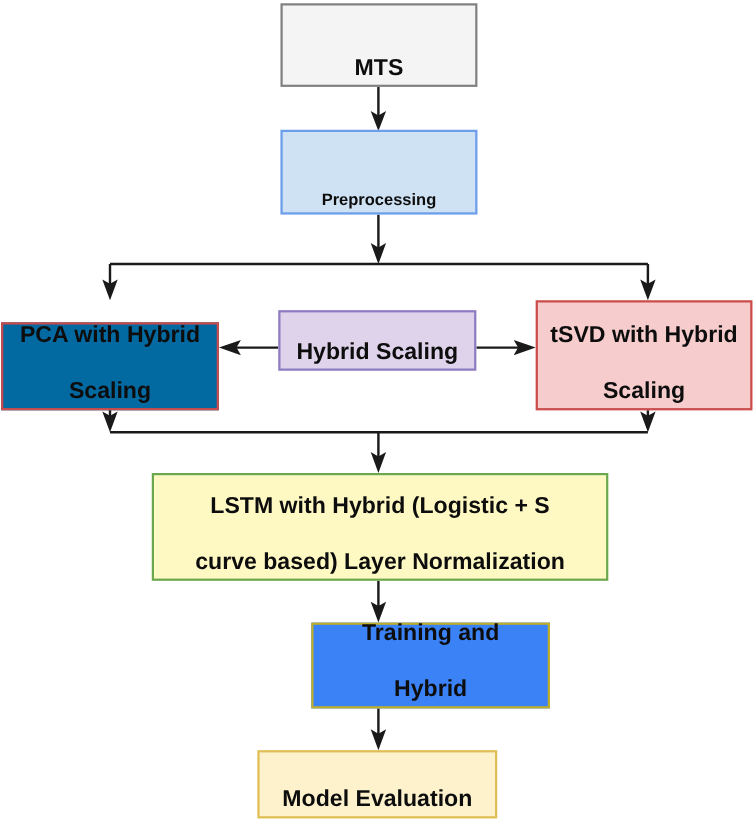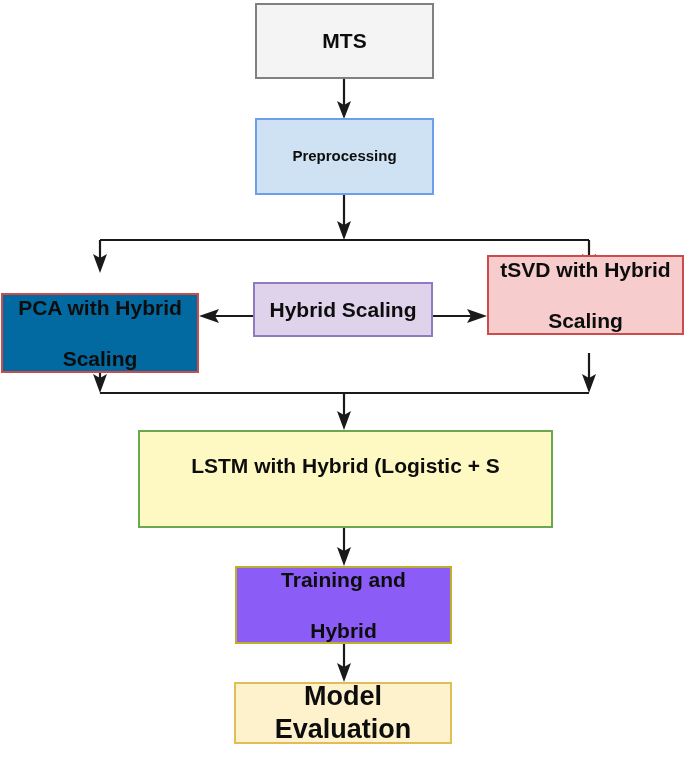--- a/index.html
+++ b/index.html
@@ -12,40 +12,40 @@
   #canvas {
     position: relative;
     width: 685px;
     height: 763px;
     overflow: hidden;
     background: #ffffff;
   }
   .node {
     position: absolute;
     display: flex;
-    align-items: center;
+    align-items: flex-end;
     justify-content: center;
     text-align: center;
     font-weight: bold;
     color: #0d0d0d;
     line-height: 1.22;
     padding: 2px 4px;
     z-index: 3;
   }
   .node span { display: block; width: 100%; }
 
   
   #node-mts        { left: 255px; top: 3px;   width: 179px; height: 76px;  font-size: 21px; }
   #node-preprocessing { left: 255px; top: 118px; width: 179px; height: 77px;  font-size: 15px; }
   #node-pca        { left: 1px;   top: 273px; width: 198px; height: 80px;  font-size: 21px; }
   #node-hybrid     { left: 253px; top: 282px; width: 180px; height: 55px;  font-size: 21px; }
-  #node-tsvd       { left: 487px; top: 255px; width: 197px; height: 80px;  font-size: 21px; }
+  #node-tsvd       { left: 487px; top: 273px; width: 197px; height: 100px;  font-size: 21px; }
   #node-lstm       { left: 138px; top: 430px; width: 415px; height: 98px;  font-size: 21px; }
   #node-training   { left: 235px; top: 566px; width: 217px; height: 78px;  font-size: 21px; }
-  #node-evaluation { left: 234px; top: 682px; width: 218px; height: 62px;  font-size: 27px; }
+  #node-evaluation { left: 234px; top: 682px; width: 218px; height: 62px;  font-size: 21px; }
 
   svg#edges {
     position: absolute;
     left: 0; top: 0;
     width: 685px; height: 763px;
     z-index: 1;
     overflow: visible;
   }
   .edge-line { stroke: #1a1a1a; stroke-width: 2.2; fill: none; }
   .edge-head { fill: #1a1a1a; stroke: none; }
@@ -128,24 +128,24 @@
 
   <div class="node" id="node-hybrid" style="background: rgb(222, 211, 234); border: 2px solid rgb(142, 124, 195);">
     <span>Hybrid Scaling</span>
   </div>
 
   <div class="node" id="node-tsvd" style="background: rgb(246, 204, 204); border: 2px solid rgb(204, 75, 75);">
     <span><span>tSVD with Hybrid</span><br><span>Scaling</span></span>
   </div>
 
   <div class="node" id="node-lstm" style="background: #fef9c3; border: 2px solid rgb(106, 168, 79);">
-    <span><span>LSTM with Hybrid (Logistic + S</span><br></span>
+    <span><span>LSTM with Hybrid (Logistic + S</span><br><span>curve based) Layer Normalization</span></span>
   </div>
 
-  <div class="node" id="node-training" style="background: #8b5cf6; border: 2px solid rgb(191, 174, 42);">
+  <div class="node" id="node-training" style="background: #3b82f6; border: 2px solid rgb(191, 174, 42); margin-left: 48px;">
     <span><span>Training and</span><br><span>Hybrid</span></span>
   </div>
 
   <div class="node" id="node-evaluation" style="background: rgb(253, 242, 204); border: 2px solid rgb(223, 190, 86);">
     <span>Model Evaluation</span>
   </div>
 
 </div>
 
 </body></html>

